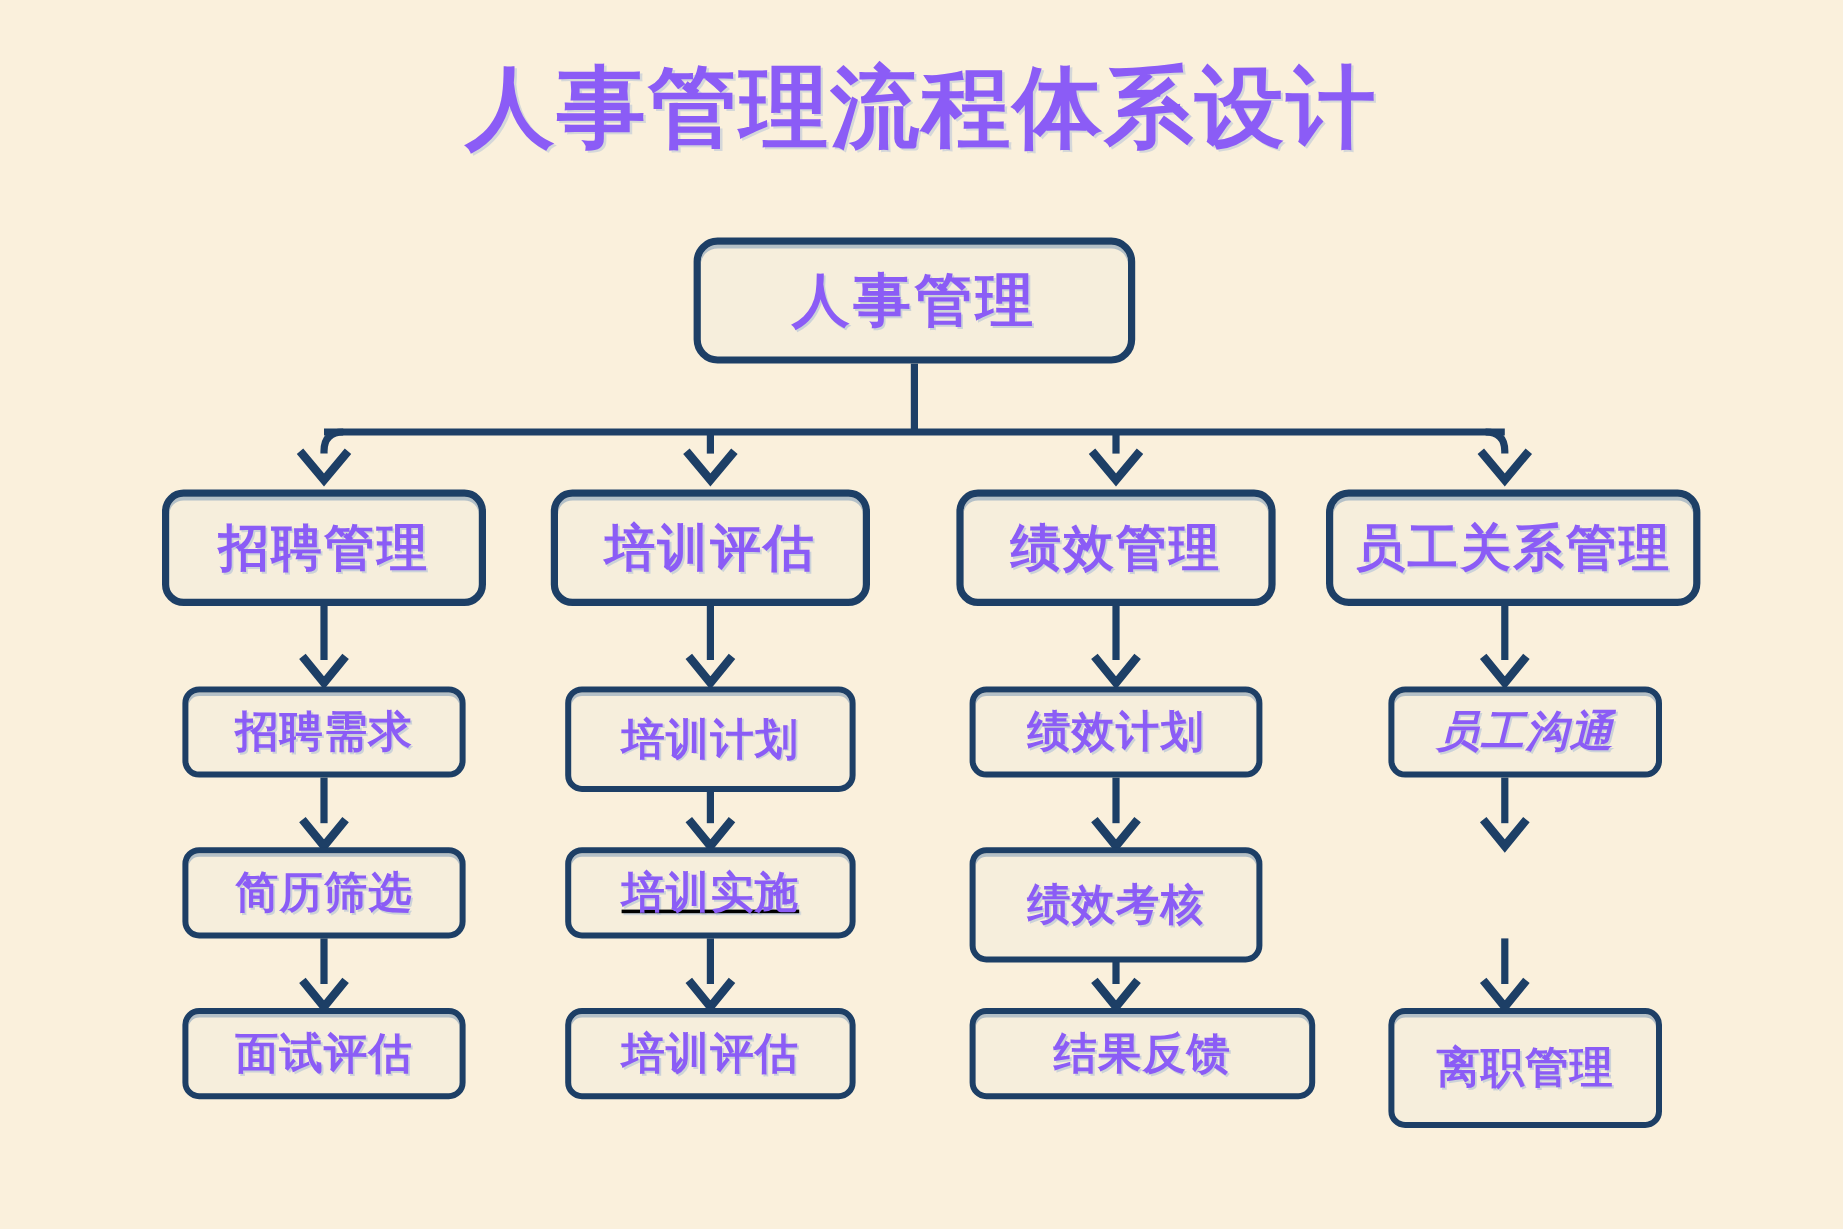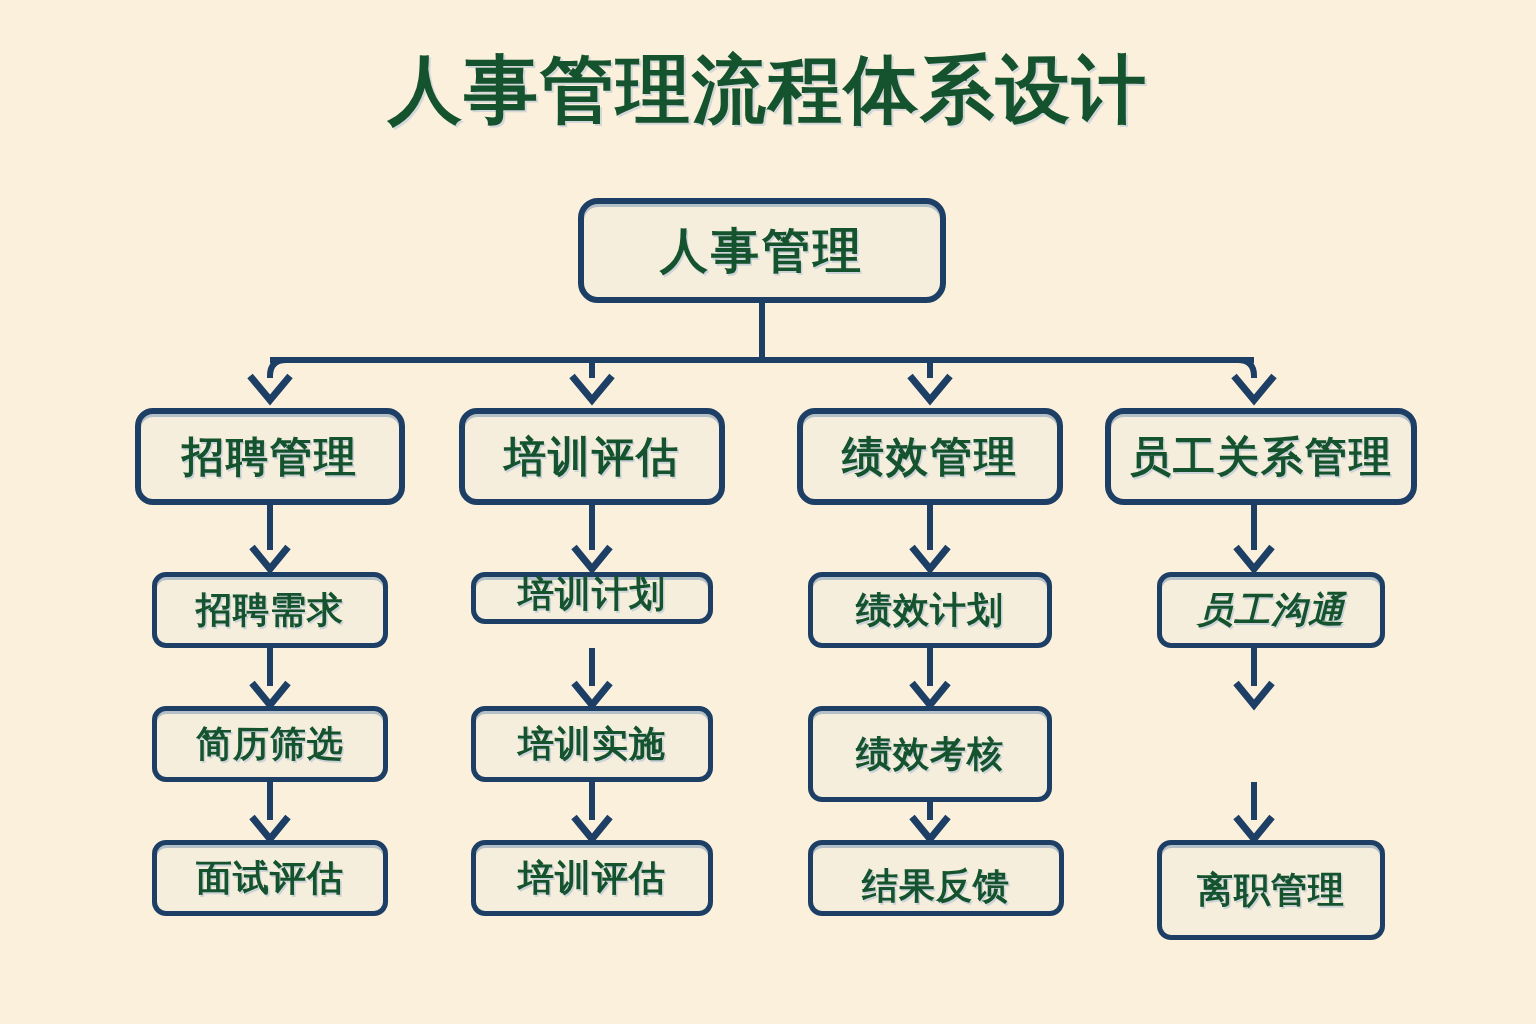--- a/index.html
+++ b/index.html
@@ -37,40 +37,40 @@
   .diagram-title {
     position: absolute;
     left: 0;
     top: 47px;
     width: 1536px;
     text-align: center;
     font-size: 74px;
     line-height: 86px;
     font-weight: 700;
     letter-spacing: 2px;
-    color: #14532d;
+    color: #8b5cf6;
     text-shadow: 2px 2px 0 rgba(180,195,215,.55);
     z-index: 3;
   }
 
   
   .node {
     position: absolute;
     box-sizing: border-box;
     background: #f6eedc;
     border: 5px solid #1d3f66;
     border-radius: 16px;
     display: flex;
     align-items: center;
     justify-content: center;
     z-index: 2;
     box-shadow: inset 0 3px 0 rgba(58,105,160,.35);
   }
   .node .node-label {
-    color: #14532d;
+    color: #8b5cf6;
     font-weight: 700;
     white-space: nowrap;
     text-shadow: 1.5px 1.5px 0 rgba(175,192,214,.6);
   }
 
   .node.root {
     border-radius: 20px;
     border-width: 6px;
   }
   .node.root .node-label { font-size: 48px; letter-spacing: 3px; }
@@ -156,46 +156,46 @@
     <span class="node-label">绩效管理</span>
   </div>
 
   <div class="node branch" style="left:1105px; top:408px; width:312px; height:97px;border-radius:19px;">
     <span class="node-label">员工关系管理</span>
   </div>
 
   <div class="node leaf" style="left:152px; top:572px; width:236px; height:76px;">
     <span class="node-label">招聘需求</span>
   </div>
-  <div class="node leaf" style="left:471px; top:572px; width:242px; height:52px;align-items:flex-end;">
+  <div class="node leaf" style="left:471px; top:572px; width:242px; height:88px;">
     <span class="node-label">培训计划</span>
   </div>
   <div class="node leaf" style="left:808px; top:572px; width:244px; height:76px;">
     <span class="node-label">绩效计划</span>
   </div>
   <div class="node leaf" style="left:1157px; top:572px; width:228px; height:76px;font-style:italic;">
     <span class="node-label">员工沟通</span>
   </div>
 
   <div class="node leaf" style="left:152px; top:706px; width:236px; height:76px;justify-content:center;">
     <span class="node-label">简历筛选</span>
   </div>
-  <div class="node leaf" style="left:471px; top:706px; width:242px; height:76px;">
+  <div class="node leaf" style="left:471px; top:706px; width:242px; height:76px;text-decoration:underline;">
     <span class="node-label">培训实施</span>
   </div>
   <div class="node leaf" style="left:808px; top:706px; width:244px; height:96px;">
     <span class="node-label">绩效考核</span>
   </div>
 
   <div class="node leaf" style="left:152px; top:840px; width:236px; height:76px;">
     <span class="node-label">面试评估</span>
   </div>
   <div class="node leaf" style="left:471px; top:840px; width:242px; height:76px;">
     <span class="node-label">培训评估</span>
   </div>
-  <div class="node leaf" style="left:808px; top:840px; width:256px; height:76px;align-items:flex-end;">
+  <div class="node leaf" style="left:808px; top:840px; width:288px; height:76px;">
     <span class="node-label">结果反馈</span>
   </div>
   <div class="node leaf" style="left:1157px; top:840px; width:228px; height:100px;">
     <span class="node-label">离职管理</span>
   </div>
 
 </div>
 
 </body></html>

